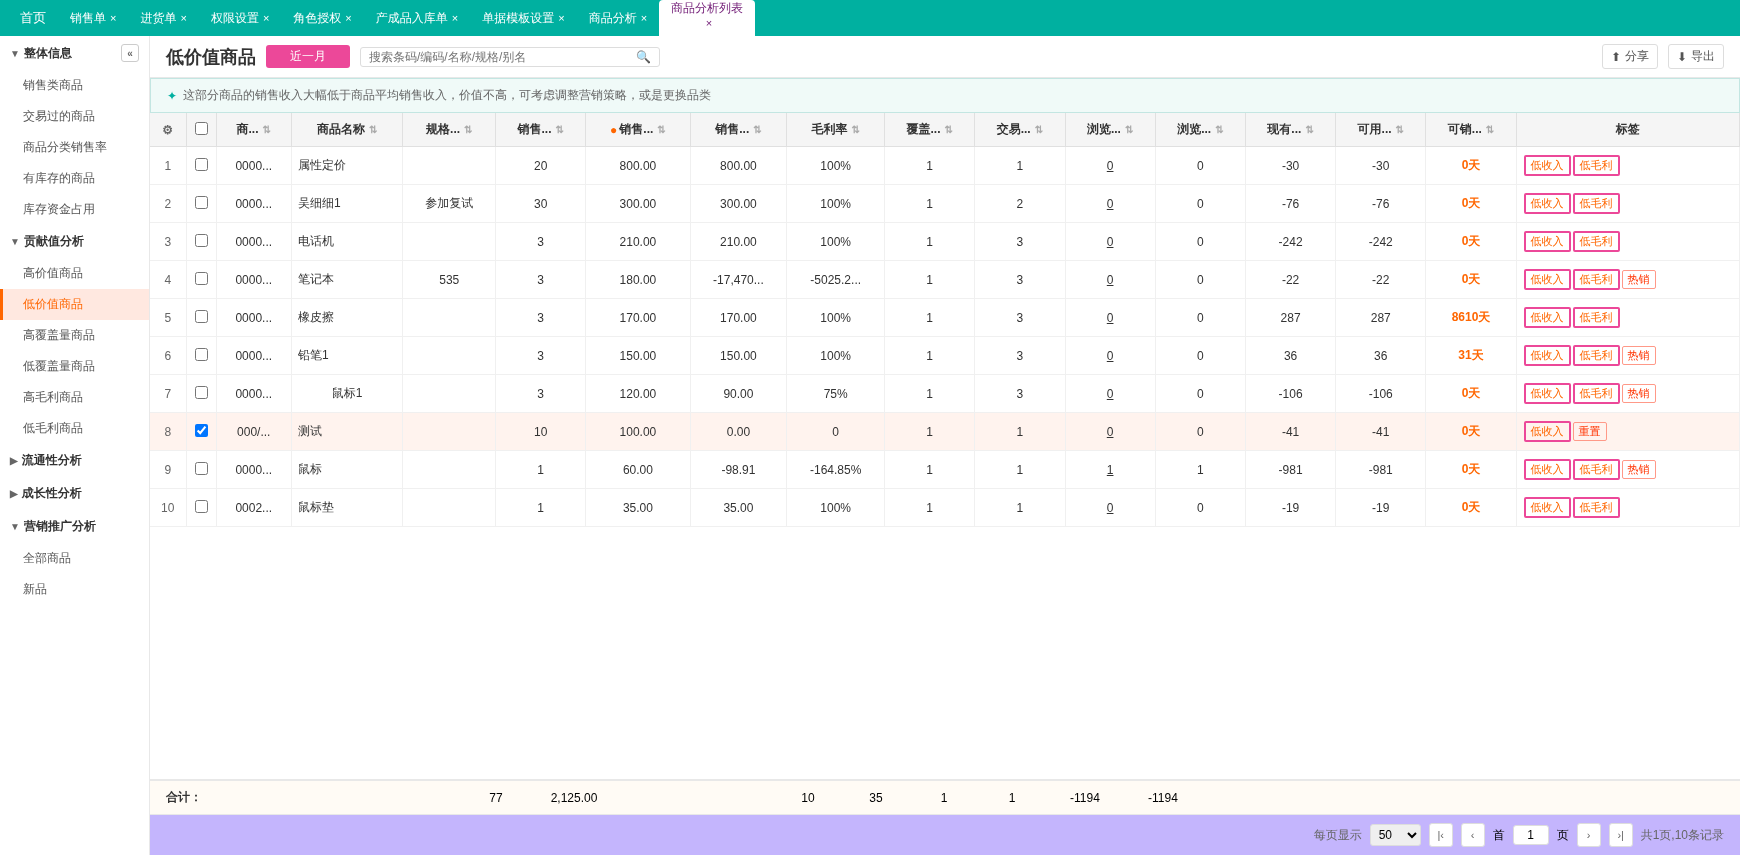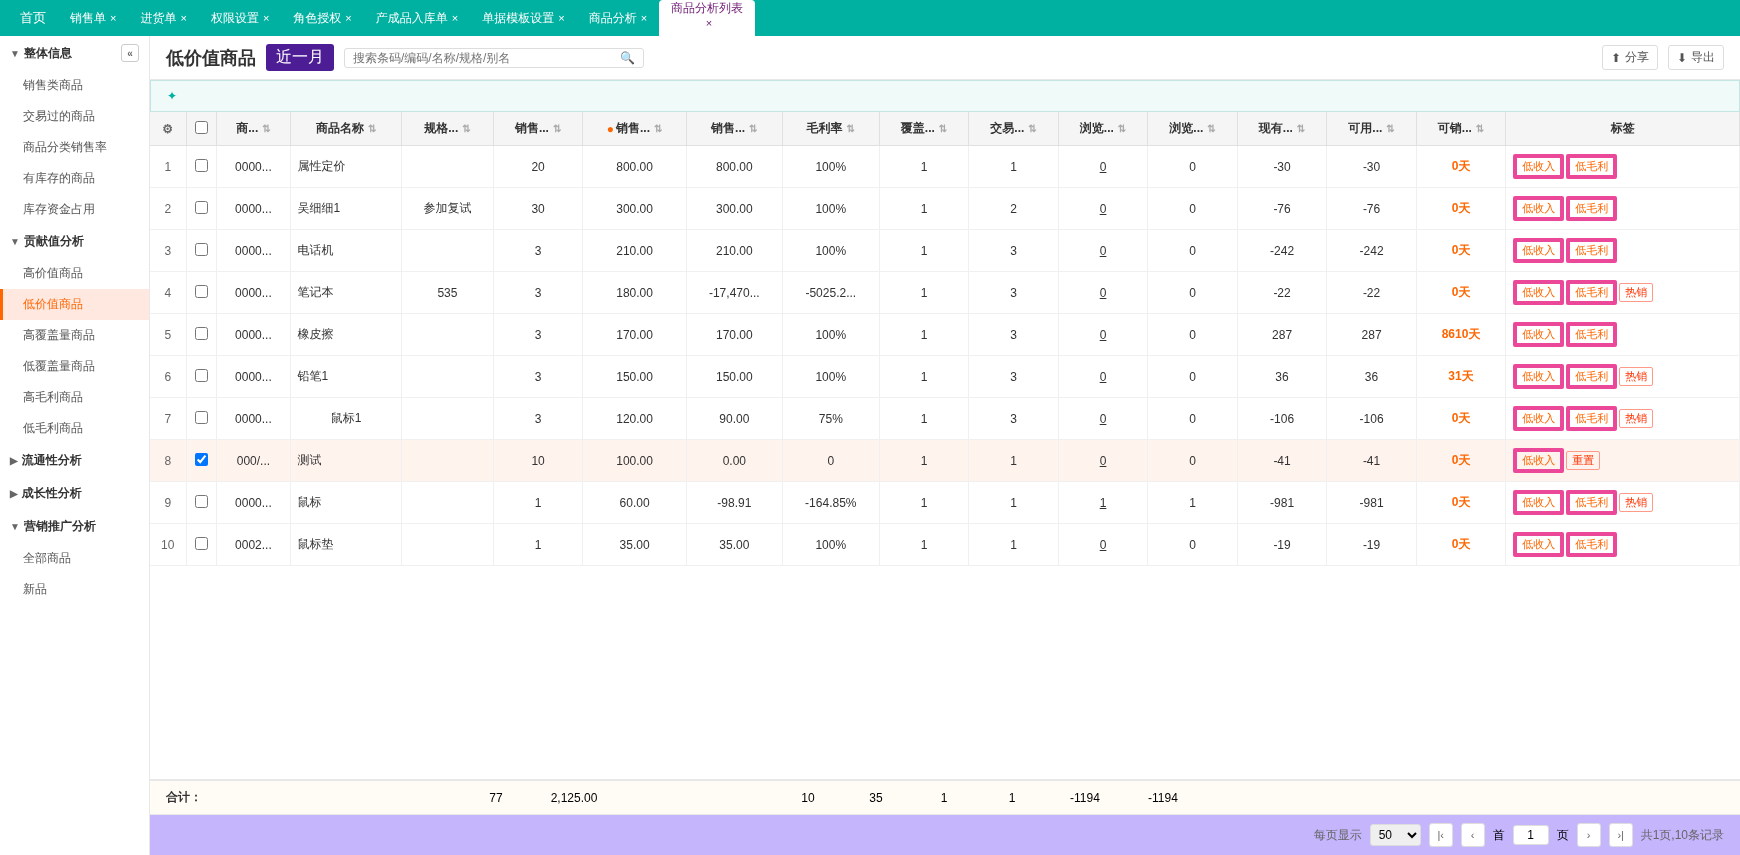--- a/index.html
+++ b/index.html
@@ -87,27 +87,27 @@
       border-bottom: 1px solid #e8e8e8;
       gap: 10px;
     }
     .page-title {
       font-size: 18px;
       font-weight: bold;
       color: #333;
       white-space: nowrap;
     }
     .filter-btn {
-      background: #4c1d95;
+      background: #ec4899;
       color: #fff;
       border: none;
-      padding: 3px 10px;
+      padding: 3px 24px;
       border-radius: 3px;
       cursor: pointer;
-      font-size: 16px;
+      font-size: 12px;
     }
     .search-box {
       display: flex;
       align-items: flex-end;
       border: 1px solid #ddd;
       border-radius: 3px;
       padding: 2px 8px;
       flex: 1;
       max-width: 300px;
     }
@@ -179,21 +179,21 @@
       border-right: 1px solid #f0f0f0;
       white-space: nowrap;
     }
     .tag {
       display: inline-block;
       padding: 1px 5px;
       border-radius: 2px;
       font-size: 11px;
       margin: 1px;
     }
-    .tag-orange { color: #ff6600; border: 4px solid #ec4899; }
+    .tag-orange { color: #ff6600; border: 2px solid #ec4899; }
     .tag-red { color: #ff3300; border: 1px solid #ff9988; }
     .underline-link { text-decoration: underline; color: #333; cursor: pointer; }
     .days-tag { color: #ff6600; font-weight: bold; }
     .row-num { color: #666; }
     
     
     .table-footer {
       background: #fffbf5;
       border-top: 2px solid #e8e8e8;
       display: flex;
@@ -349,20 +349,21 @@
         </button>
         <button class="action-btn">
           <span>⬇</span>
           <span>导出</span>
         </button>
       </div>
     </div>
 
     <div class="info-banner">
       <span class="info-icon">✦</span>
+      <span>这部分商品的销售收入大幅低于商品平均销售收入，价值不高，可考虑调整营销策略，或是更换品类</span>
     </div>
 
     <div class="table-container">
       <table>
         <thead>
           <tr>
             <th style="width:36px;"><span class="gear-col">⚙</span></th>
             <th style="width:30px;"><input type="checkbox" style=""></th>
             <th>
                 <span class="col-header-text">

